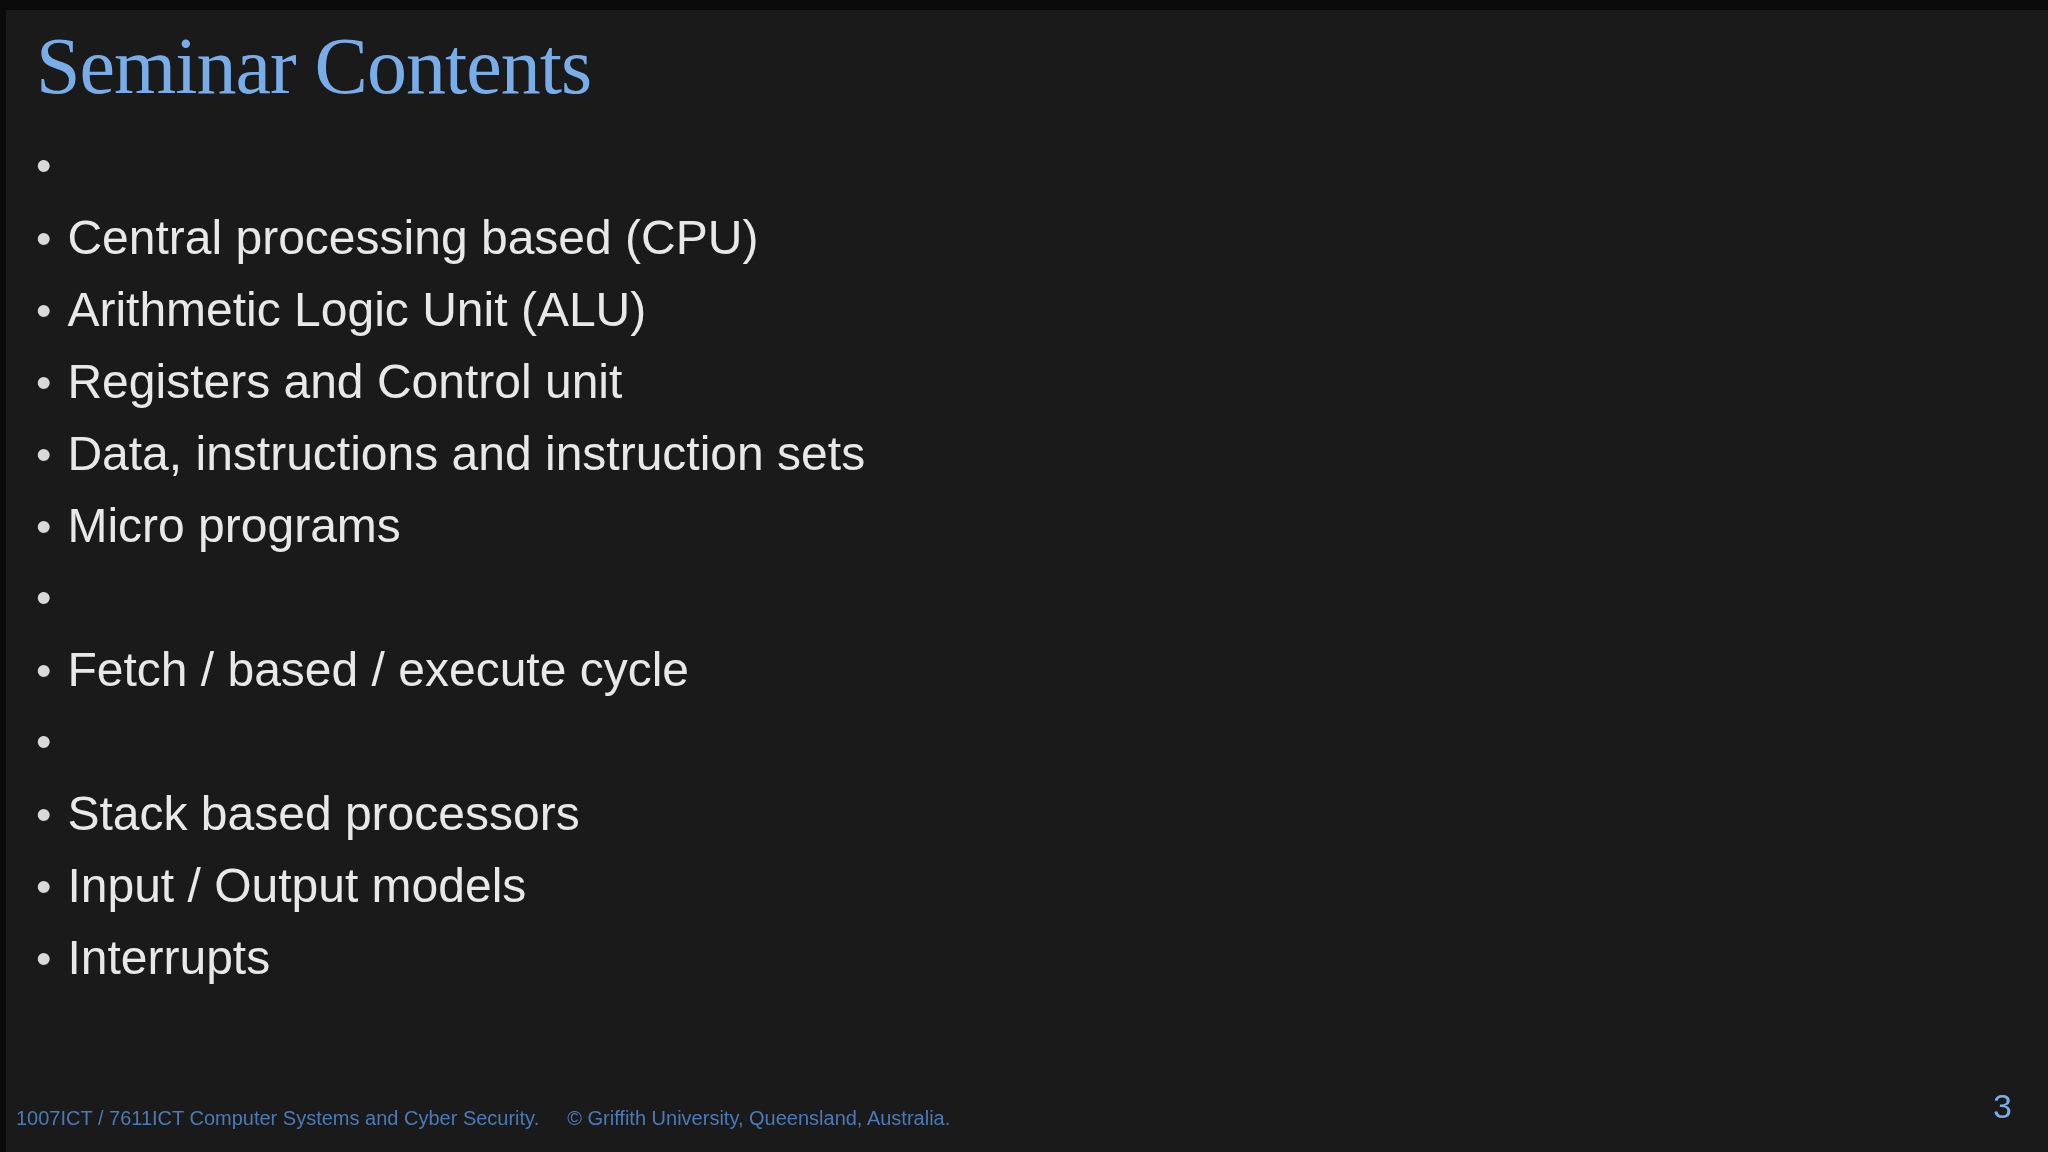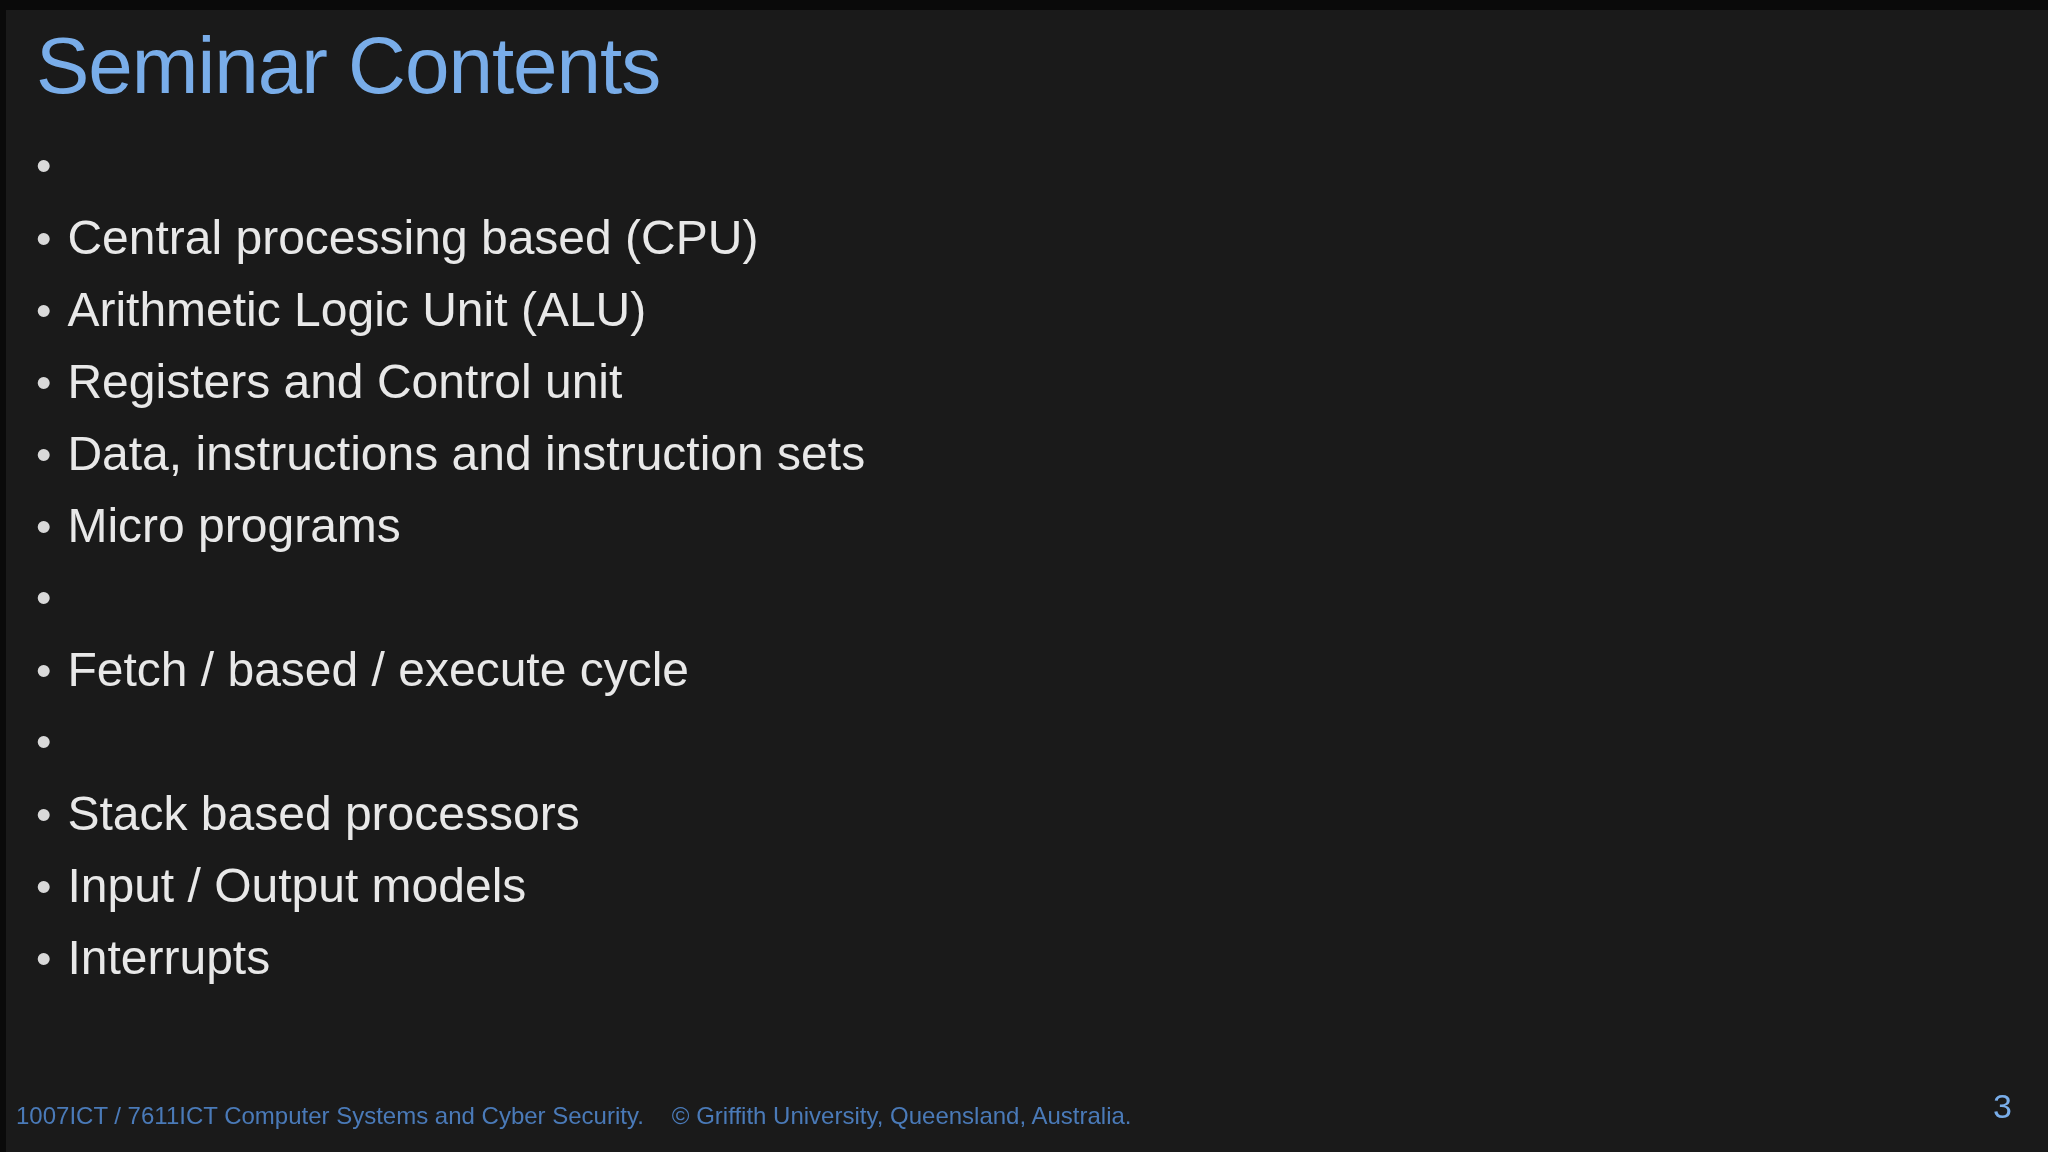--- a/index.html
+++ b/index.html
@@ -40,20 +40,21 @@
   .slide-title {
     position: absolute;
     left: 36px;
     top: 22px;
     font-size: 80px;
     font-weight: 400;
     letter-spacing: -1px;
     line-height: 1.1;
     color: var(--title-color);
     white-space: nowrap;
+    font-family: Liberation Serif, serif;
   }
   .bullet-list {
     position: absolute;
     left: 0;
     top: 130px;
     width: 1900px;
     list-style: none;
   }
   .bullet-list li {
     display: flex;
@@ -68,21 +69,21 @@
     color: var(--bullet-color);
     font-size: 44px;
     margin-left: 36px;
     margin-right: 16px;
     line-height: 72px;
   }
   .slide-footer {
     position: absolute;
     left: 16px;
     bottom: 22px;
-    font-size: 24px;
+    font-size: 20px;
     color: var(--footer-color);
     white-space: nowrap;
   }
   .slide-footer .copyright {
     margin-left: 28px;
   }
   .page-number {
     position: absolute;
     right: 36px;
     bottom: 26px;

